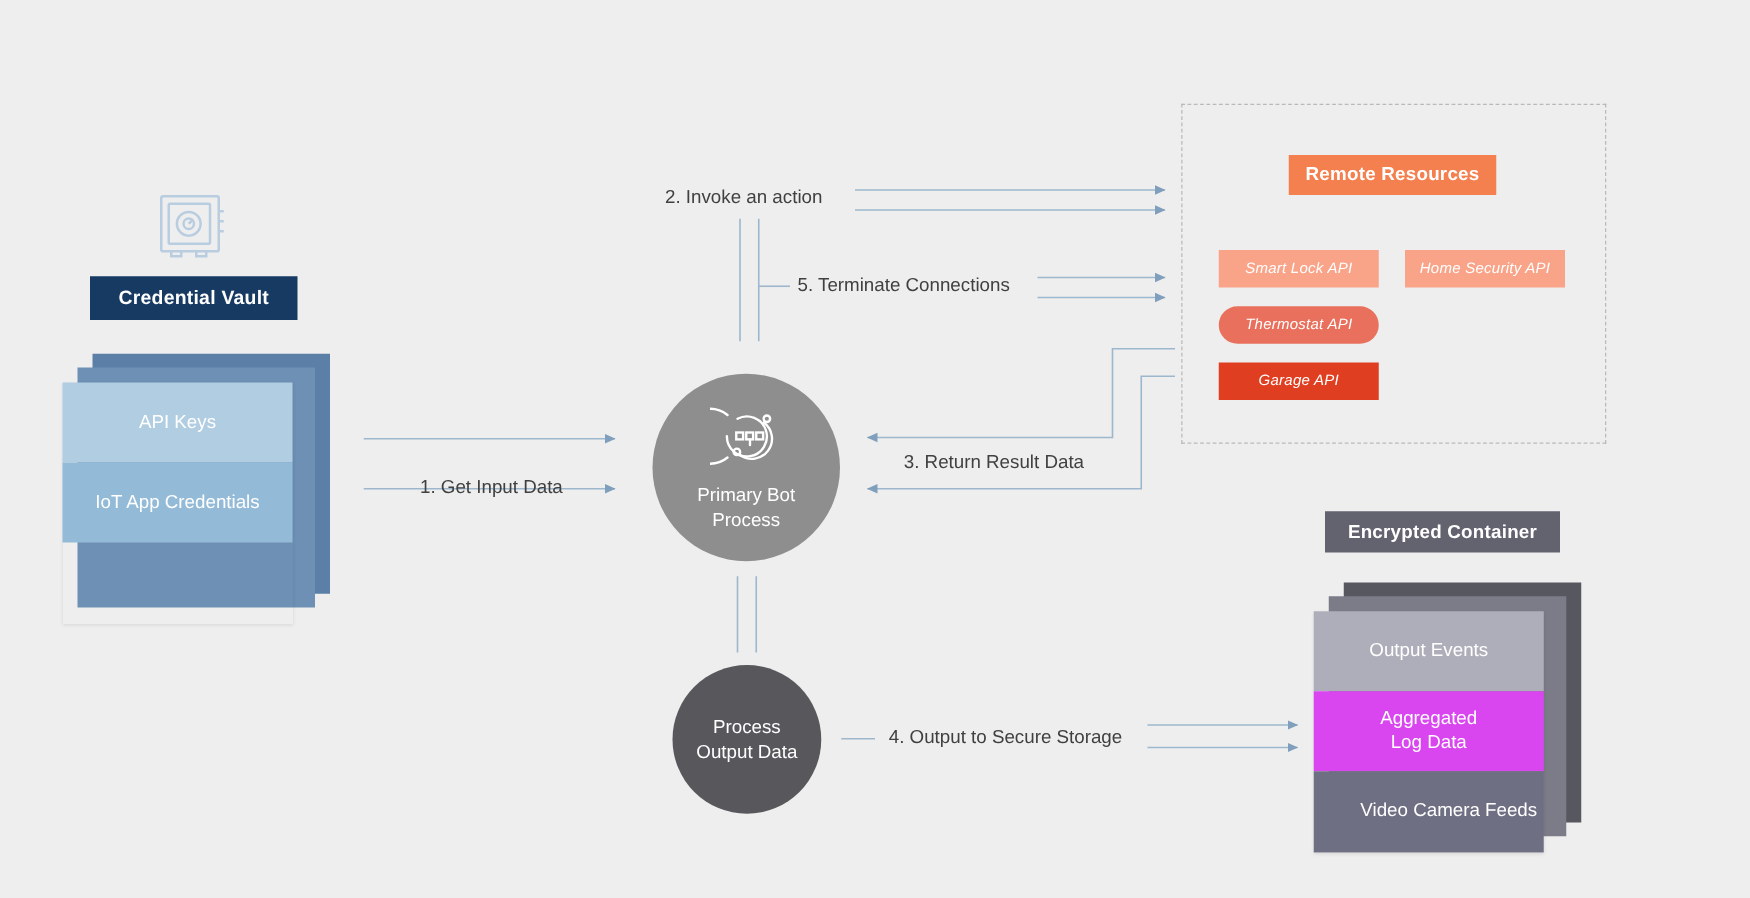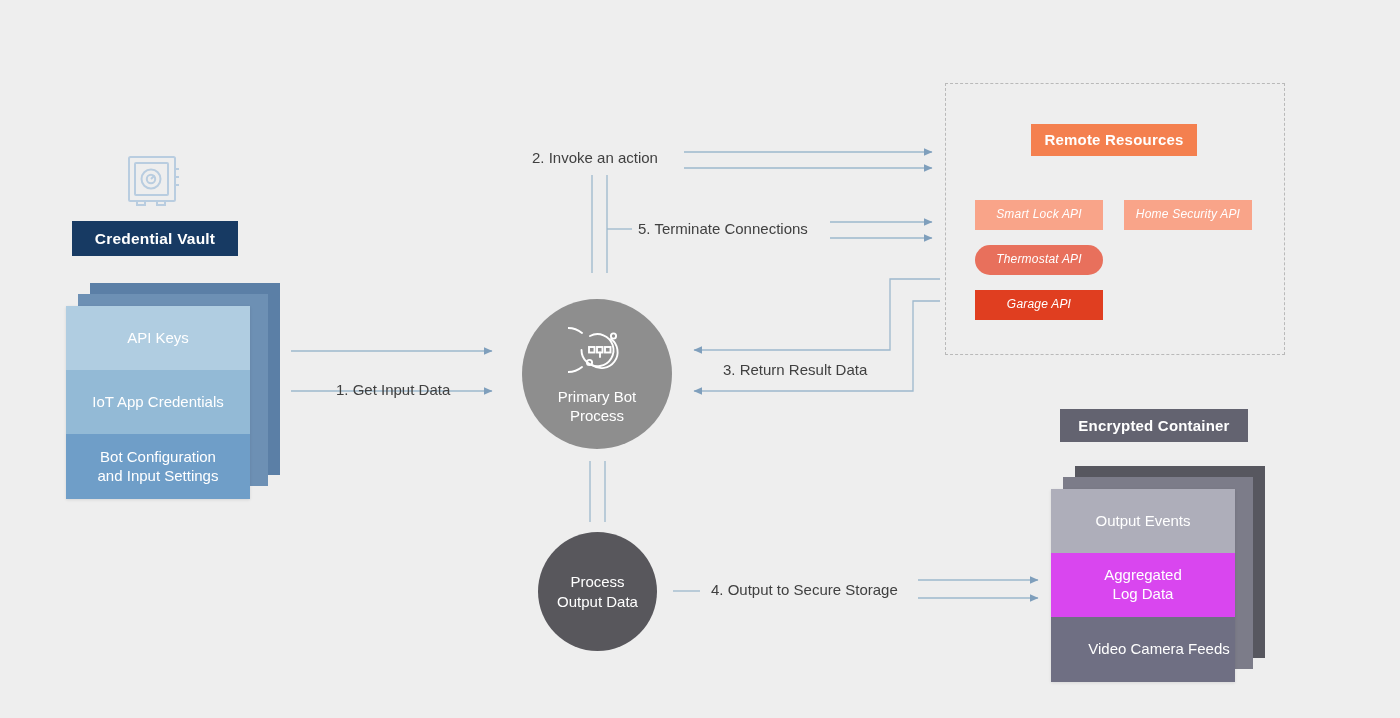--- a/index.html
+++ b/index.html
@@ -21,21 +21,21 @@
   }
 
   
   #vault-icon{left:124px;top:152px;width:62px;height:62px;}
   #vault-header{
     left:72px;top:221px;width:166px;height:35px;
     background:#173a63;font-size:15.5px;font-weight:bold;
   }
 
   
-  #input-stack{left:66px;top:283px;width:214px;height:216px;padding-left:20px;}
+  #input-stack{left:50px;top:283px;width:214px;height:216px;padding-left:20px;}
   .stack-back2{position:absolute;left:24px;top:0;width:190px;height:192px;}
   .stack-back1{position:absolute;left:12px;top:11px;width:190px;height:192px;}
   .stack-front{position:absolute;left:0;top:23px;width:184px;height:193px;
                box-shadow:0 1px 3px rgba(0,0,0,.10);}
   .band{display:flex;align-items:center;justify-content:center;color:#fff;
         text-align:center;line-height:1.25;font-size:15px;}
   #in-band-1{height:64px;background:#b0cde1;}
   #in-band-2{height:64px;background:#93bad6;}
   #in-band-3{height:65px;background:#6f9ec8;}
 
@@ -132,26 +132,20 @@
     </svg>
   </div>
   <div class="abs chip" id="vault-header">Credential Vault</div>
 
   <div class="abs" id="input-stack">
     <div class="stack-back2" style="background:#5b7fa6;"></div>
     <div class="stack-back1" style="background:#6d90b4;"></div>
     <div class="stack-front">
       <div class="band" id="in-band-1">API Keys</div>
       <div class="band" id="in-band-2">IoT App Credentials</div>
-      <div class="band" id="in-band-3">
-        <span>
-          <span>Bot Configuration</span><br>
-          <span>and Input Settings</span>
-        </span>
-      </div>
     </div>
   </div>
 
   <div class="abs circle" id="primary-bot">
     <span>
       <svg viewBox="0 0 58 54" width="58" height="54" fill="none" stroke="#ffffff" stroke-width="1.9" stroke-linecap="round">
         <path d="M14 10 A22 22 0 1 0 14 44"></path>
         <path d="M22 13 A16 16 0 1 1 13.5 27"></path>
         <path d="M43 16 A16 16 0 0 1 24 42"></path>
         <circle cx="45.5" cy="13" r="2.6"></circle>

